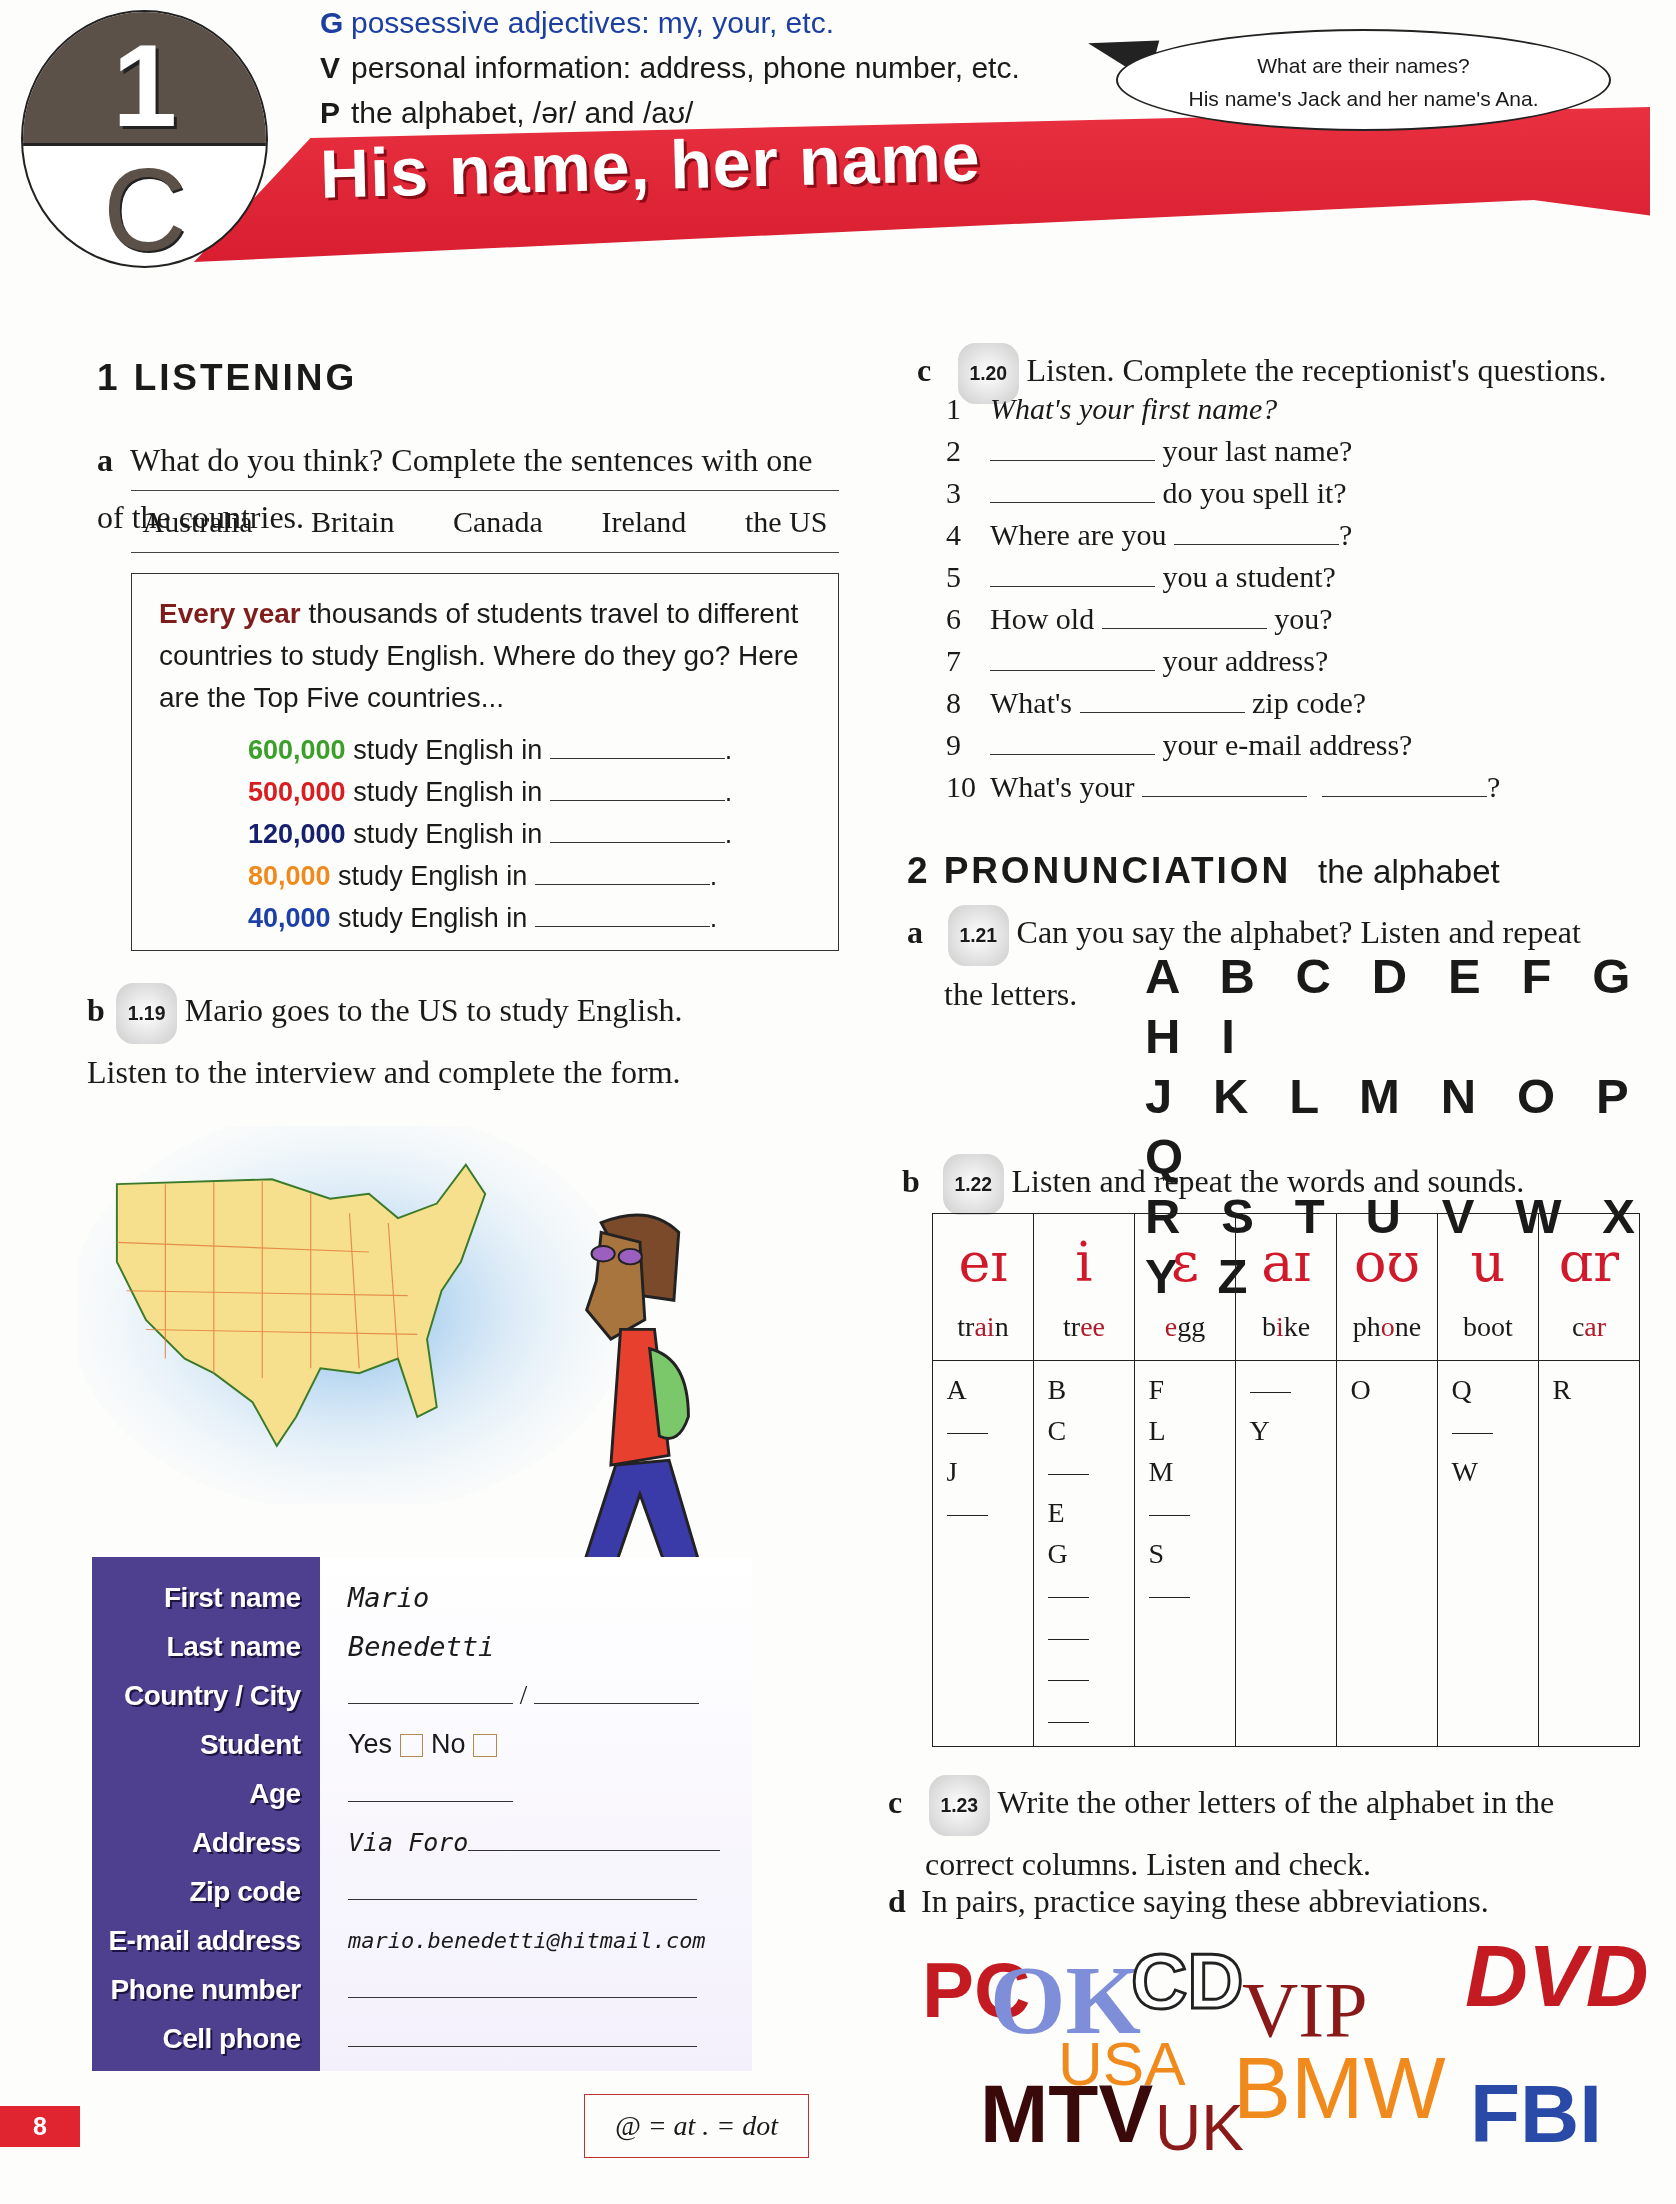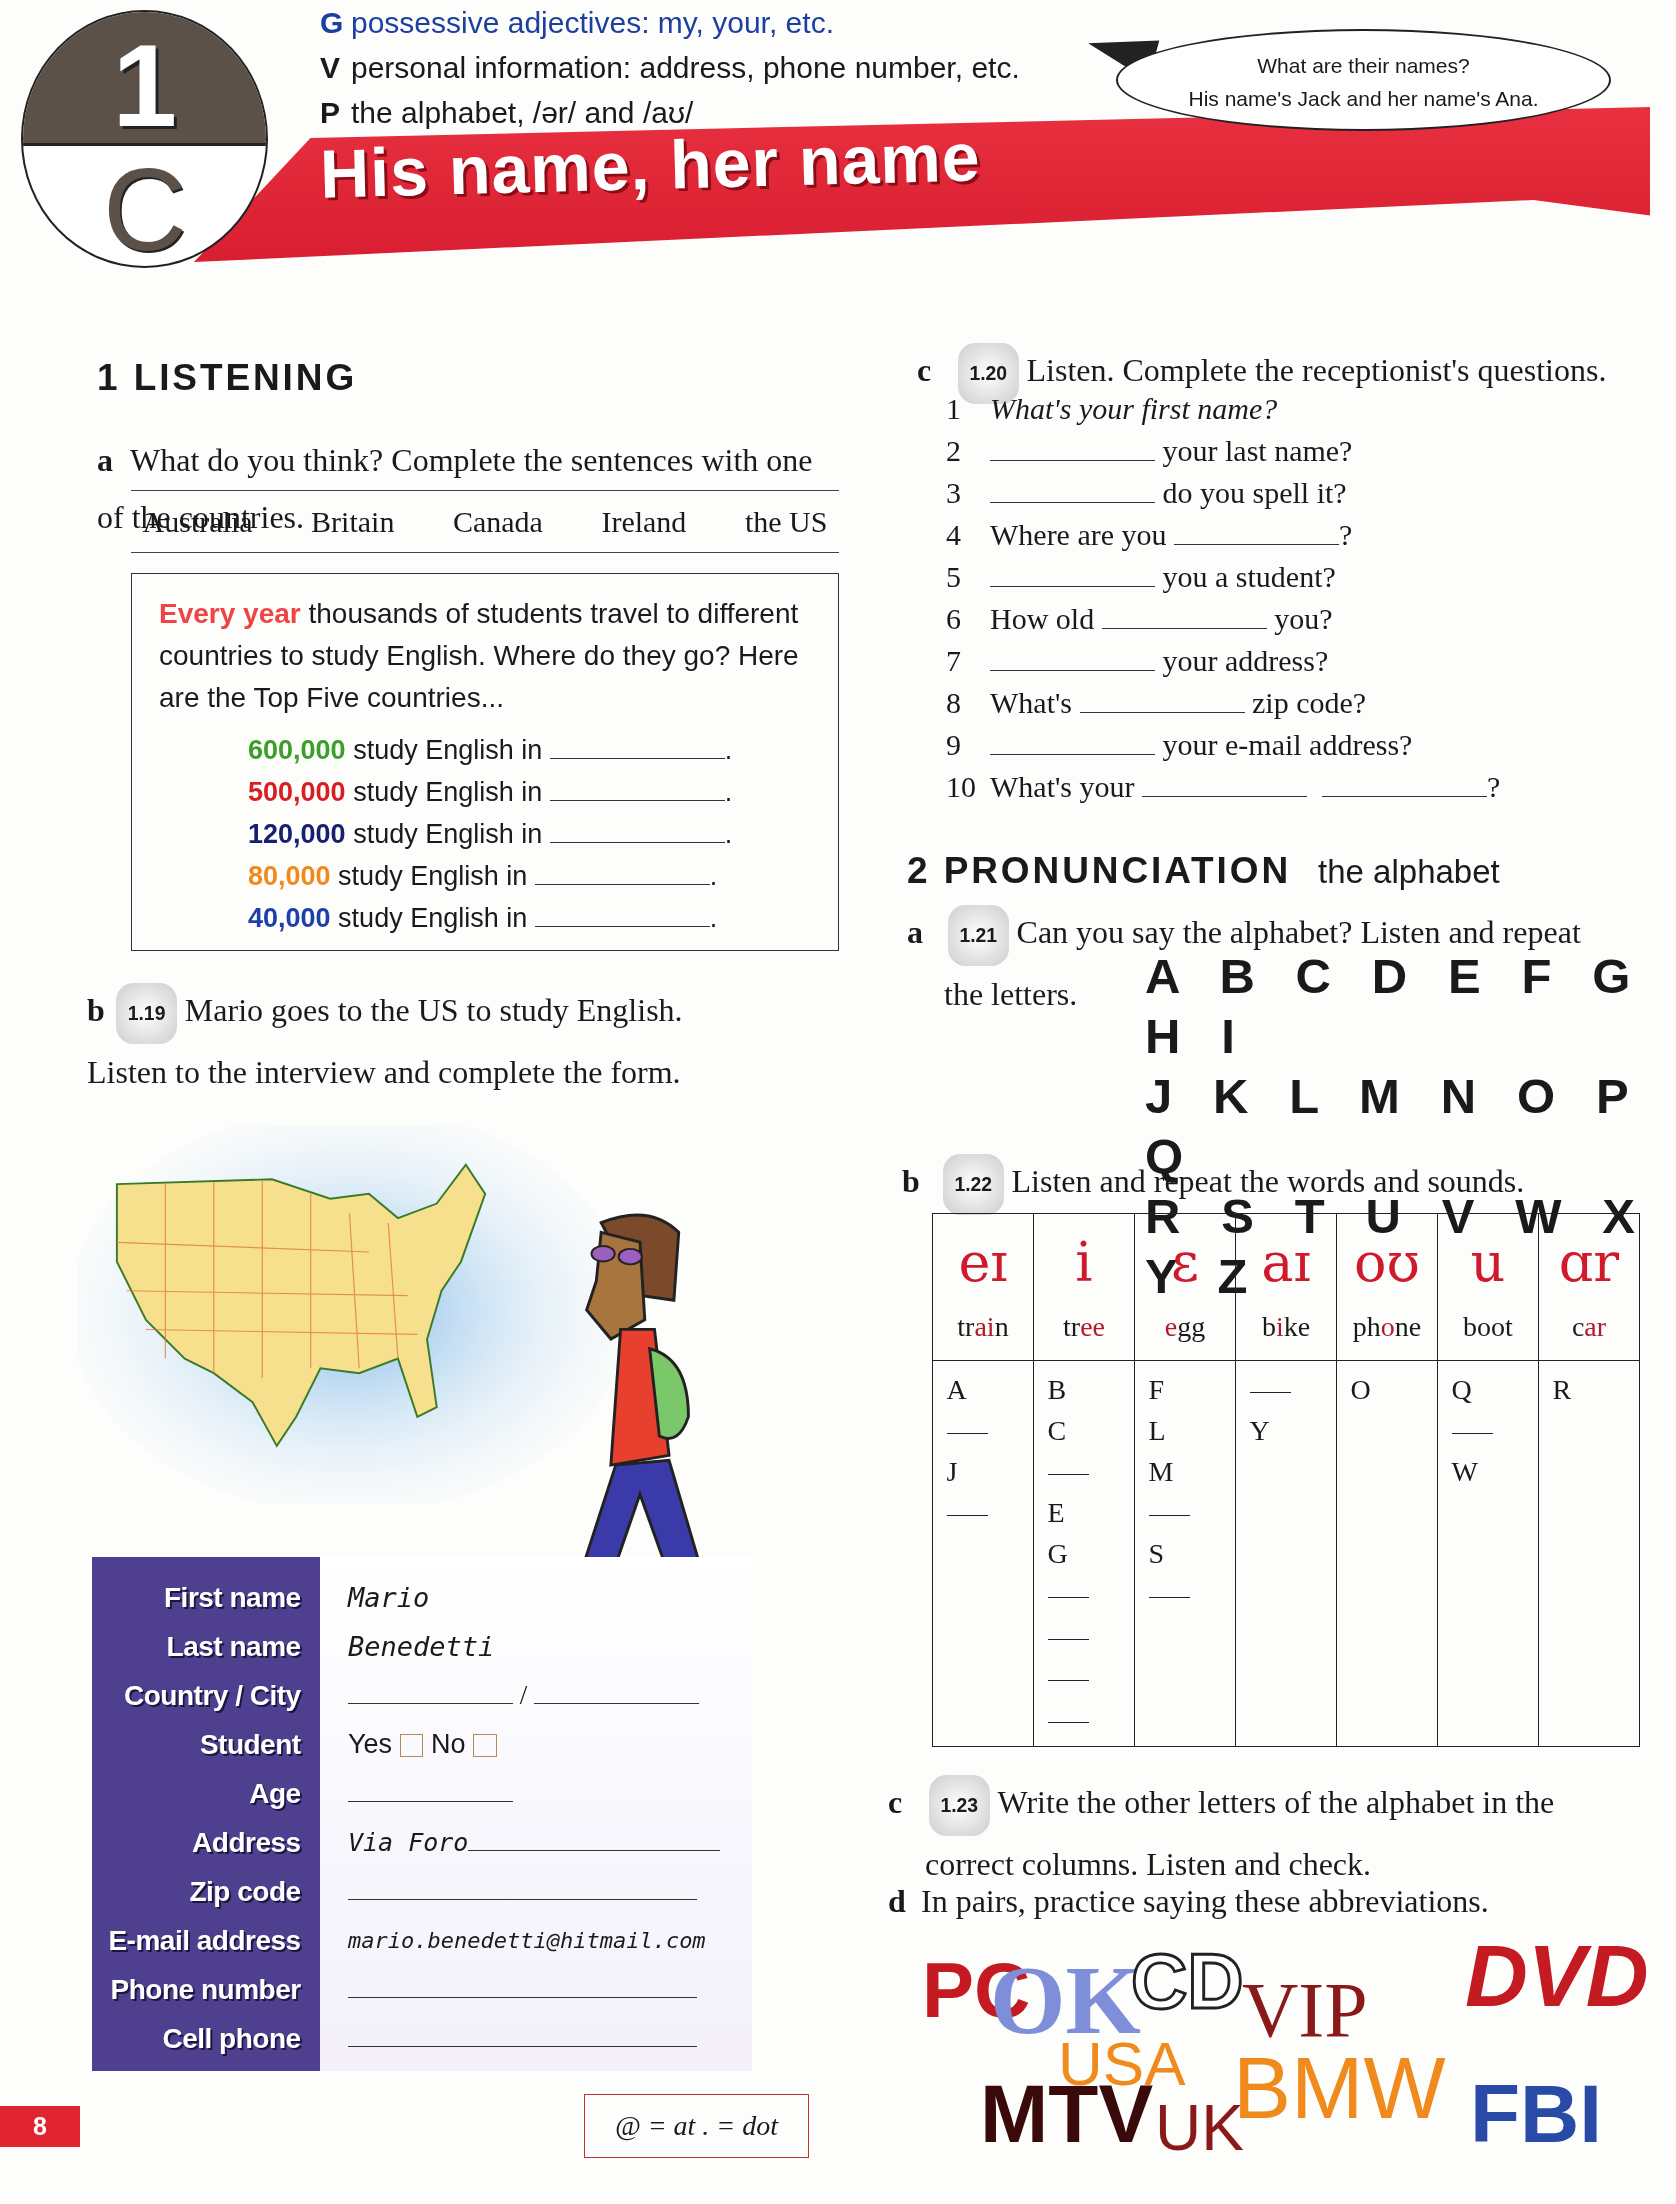--- a/index.html
+++ b/index.html
@@ -30,21 +30,21 @@
                  border-right:68px solid #222; z-index:4; transform:rotate(15deg); }
 
   
   .h1 { font-family:"Liberation Sans", sans-serif; font-weight:bold; font-size:37px; letter-spacing:2.9px; }
   .q { font-size:32px; line-height:57px; }
   .q .lbl { display:inline-block; width:33px; font-weight:bold; }
   .countries { left:131px; top:490px; width:708px; border-top:1.9px solid #444; border-bottom:1.9px solid #444; padding:13.6px 11.6px;
                display:flex; justify-content:space-between; font-size:30px; box-sizing:border-box; }
   .infobox { left:131px; top:573px; width:708px; height:378px; border:1.9px solid #333; box-sizing:border-box; padding:19.4px 27px; }
   .infobox p { margin:0; font-family:"Liberation Sans", sans-serif; font-size:28px; line-height:42px; }
-  .infobox .red { color:#ef4444; font-weight:bold; }
+  .infobox .red { color:#7f1d1d; font-weight:bold; }
   .stat { font-family:"Liberation Sans", sans-serif; font-size:27px; line-height:42px; margin-left:89px; }
   .stat b { font-weight:bold; }
   .blank { display:inline-block; border-bottom:1.9px solid #333; vertical-align:baseline; height:1px; }
   .audio { display:inline-block; padding:1.9px 11.6px; border-radius:17.5px; background:radial-gradient(#fff,#ccc);
            font-family:"Liberation Sans", sans-serif; font-weight:bold; font-size:19.4px; vertical-align:middle; margin:0 7.8px; }
 
   
   .map { left:78px; top:1126px; width:543px; height:378px; }
   .form { left:92px; top:1557px; width:660px; height:514px; display:flex; }
   .form .labels { width:228px; background:#4f3f8f; padding-top:15.5px; box-sizing:border-box; }

